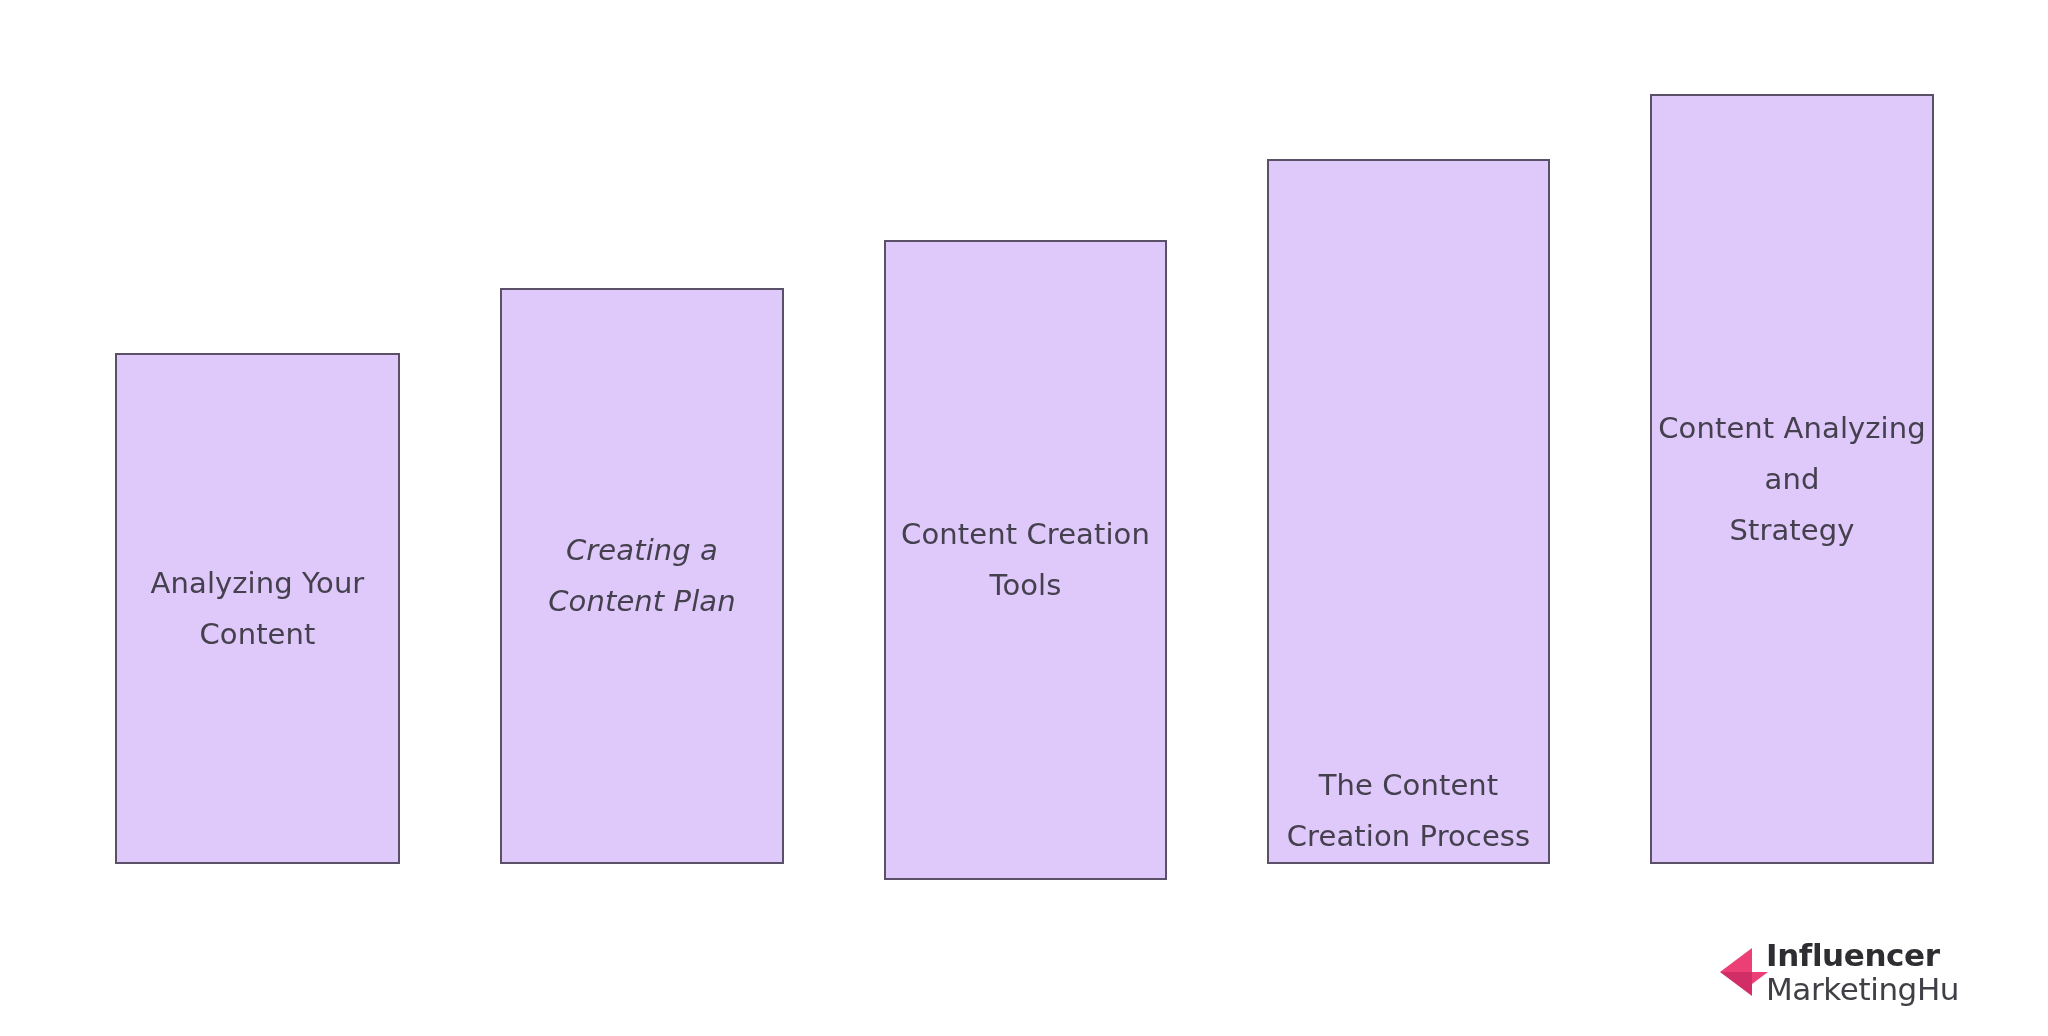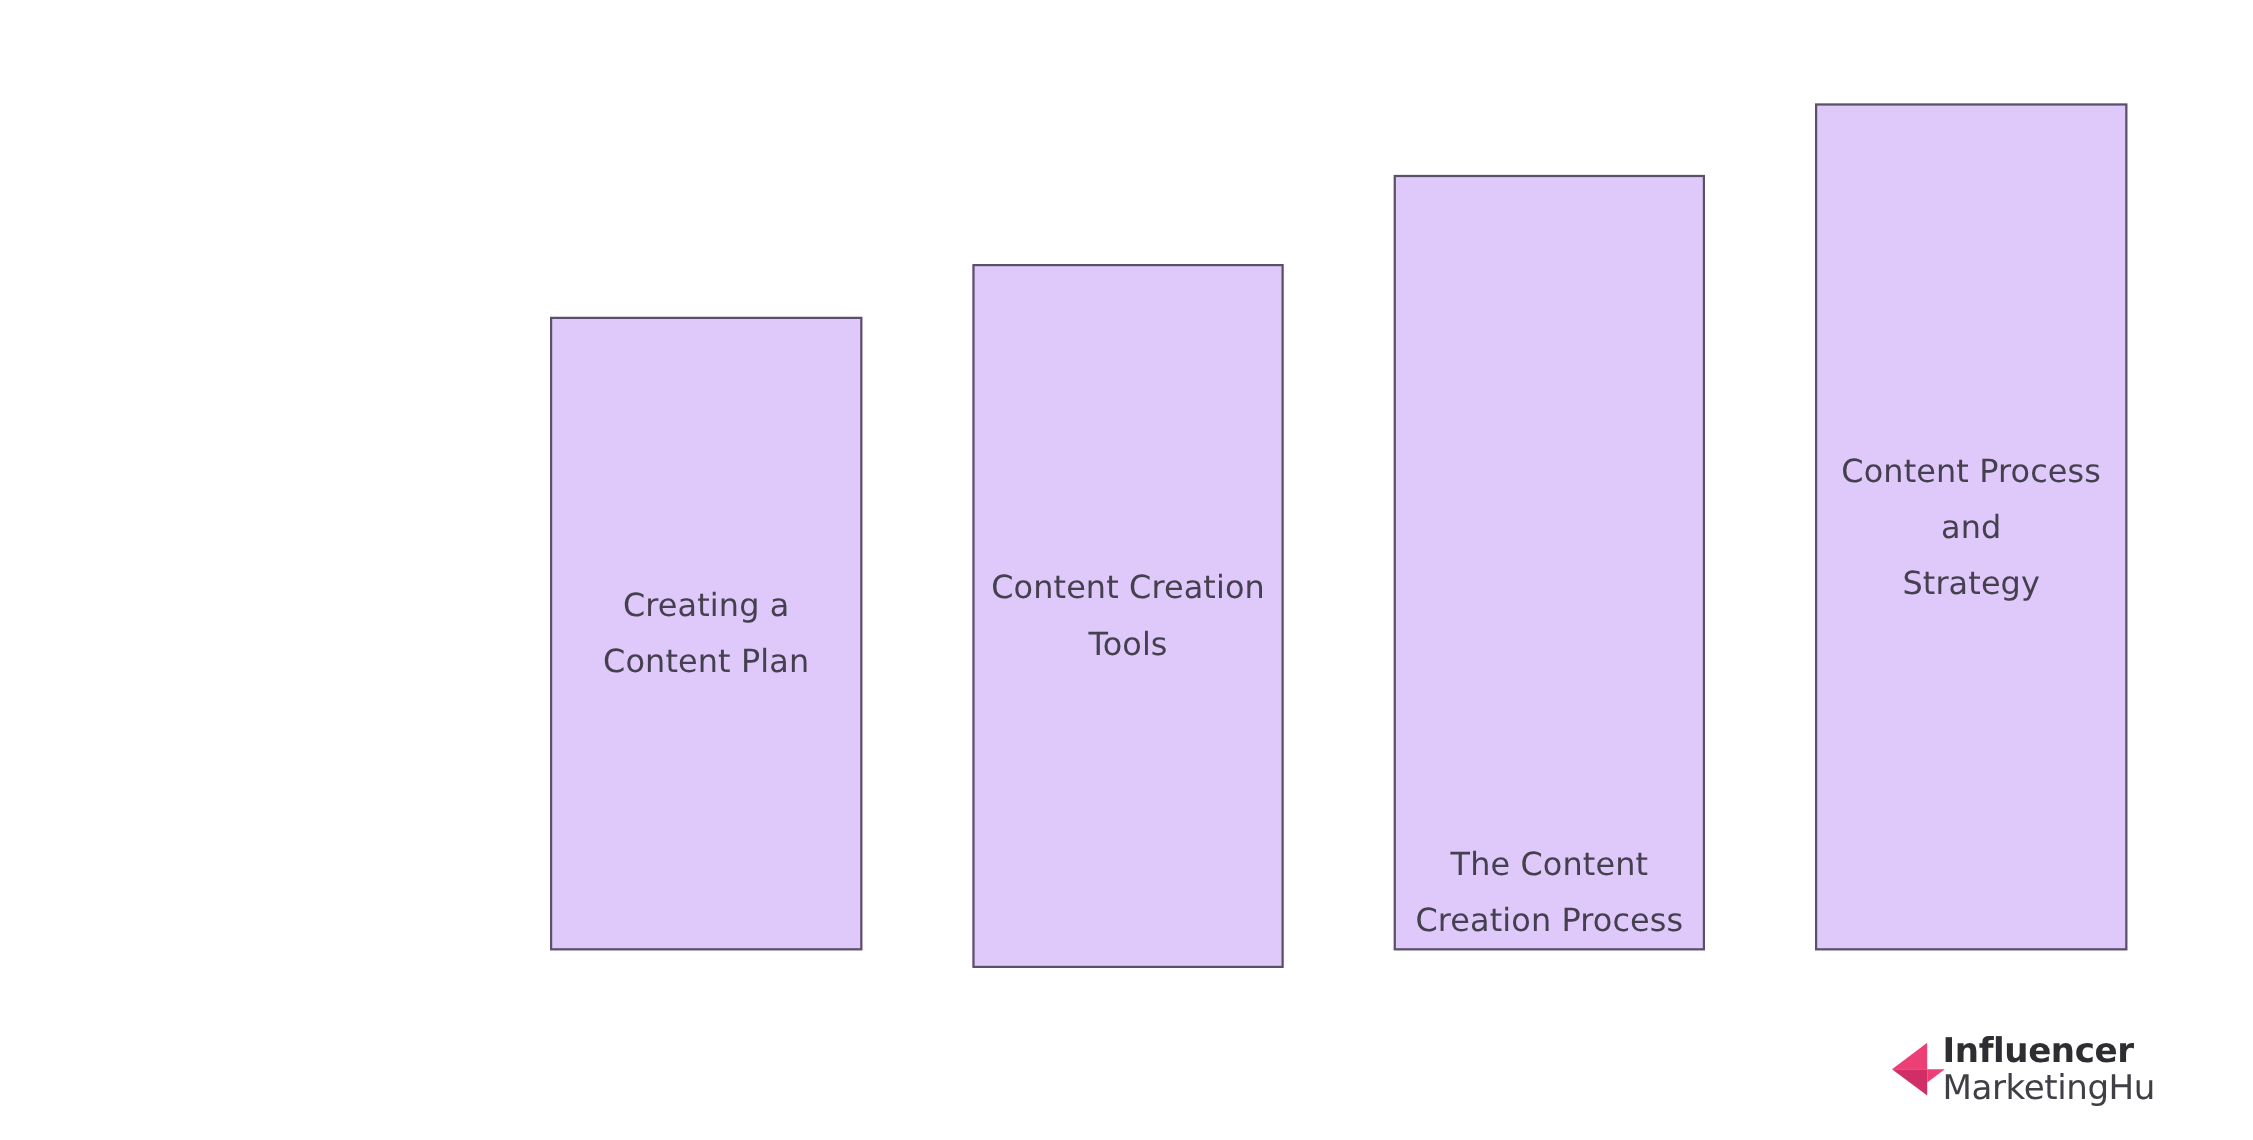--- a/index.html
+++ b/index.html
@@ -40,21 +40,21 @@
     color: #45404e;
     text-align: center;
     letter-spacing: 0.1px;
     white-space: pre-line;
     padding: 0 6px;
     user-select: none;
   }
 
   
   #bar-0 { left: 115px;  top: 353px; width: 285px; height: 511px; }
-  #bar-1 { left: 500px;  top: 288px; width: 284px; height: 576px; }
+  #bar-1 { left: 500px;  top: 288px; width: 284px; height: 576px; font-style: italic; }
   #bar-2 { left: 884px;  top: 224px; width: 283px; height: 640px; margin-top: 16px; }
   #bar-3 { left: 1267px; top: 159px; width: 283px; height: 705px; align-items: flex-end; }
   #bar-4 { left: 1650px; top: 94px;  width: 284px; height: 770px; }
 
   
   #logo {
     position: absolute;
     left: 1718px;
     top: 938px;
     width: 242px;
@@ -91,38 +91,42 @@
     line-height: 34px;
     letter-spacing: -0.4px;
     white-space: nowrap;
   }
 </style>
 </head>
 <body>
 
 <div id="chart-area">
 
+  <div class="bar" id="bar-0">
+    <span class="bar-label">Analyzing Your
+Content</span>
+  </div>
 
   <div class="bar" id="bar-1">
     <span class="bar-label">Creating a
 Content Plan</span>
   </div>
 
   <div class="bar" id="bar-2">
     <span class="bar-label">Content Creation
 Tools</span>
   </div>
 
   <div class="bar" id="bar-3">
     <span class="bar-label">The Content
 Creation Process</span>
   </div>
 
   <div class="bar" id="bar-4">
-    <span class="bar-label">Content Process
+    <span class="bar-label">Content Analyzing
 and
 Strategy</span>
   </div>
 
 </div>
 
 <div id="logo">
   <svg id="logo-mark" viewBox="0 0 52 52">
     <polygon points="2,26 34,2 34,26" fill="#ec3f76"></polygon>
     <polygon points="2,26 34,50 34,26" fill="#d12e68"></polygon>

